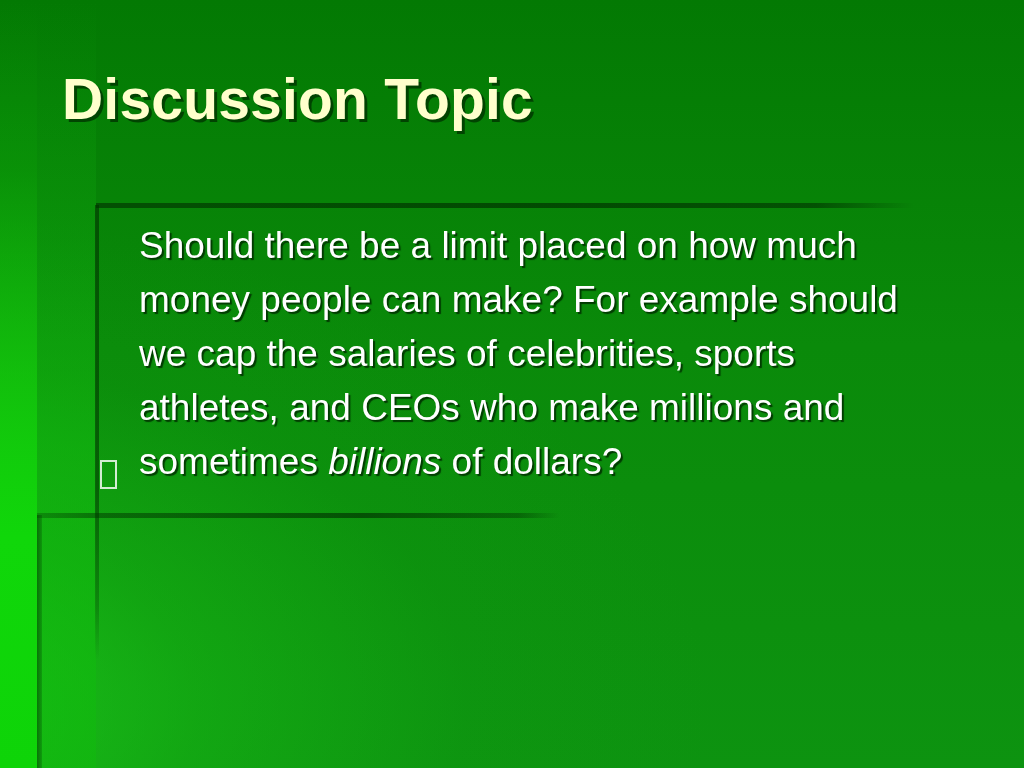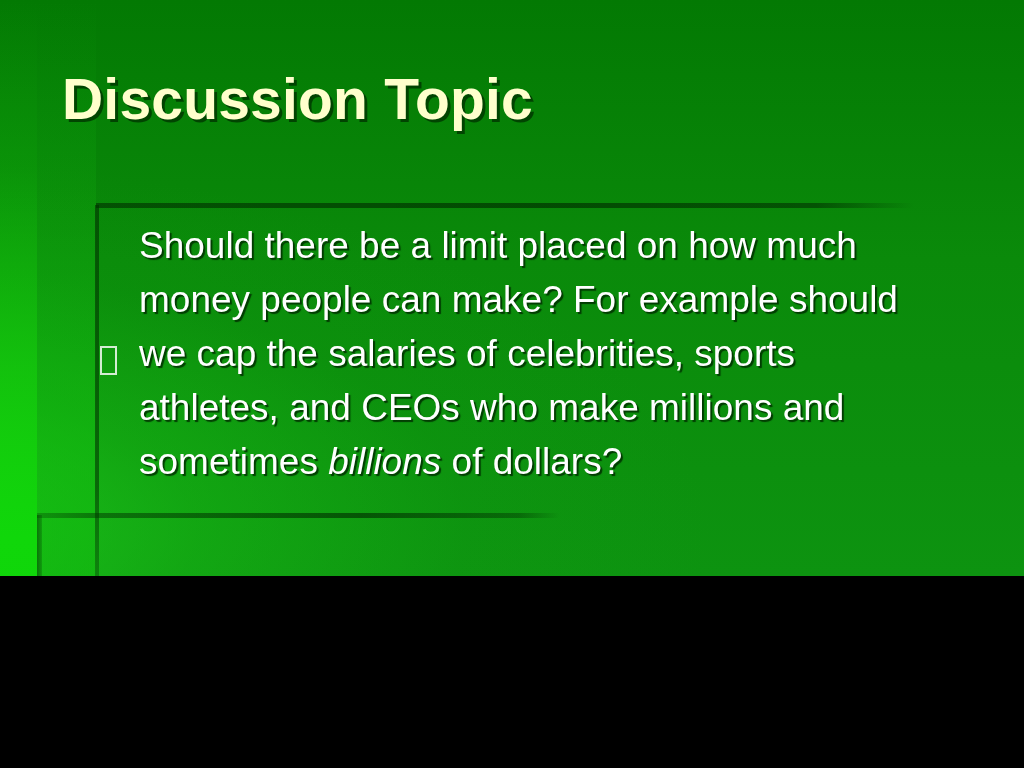--- a/index.html
+++ b/index.html
@@ -5,21 +5,21 @@
 <style>
   html, body {
     margin: 0;
     padding: 0;
     background: #000;
   }
 
   #slide {
     position: relative;
     width: 1024px;
-    height: 576px;
+    height: 768px;
     overflow: hidden;
     background: #be185d;
     font-family: "Liberation Sans", sans-serif;
     -webkit-font-smoothing: antialiased;
   }
 
   
 
   
   .bg-base {
@@ -146,21 +146,21 @@
 
   .body-block {
     position: absolute;
     left: 100px;
     top: 219px;
     width: 840px;
   }
 
   .bullet-row {
     display: flex;
-    align-items: center;
+    align-items: flex-end;
   }
 
   .bullet-row + .bullet-row {
     margin-top: 18px;
   }
 
   
   .marker {
     flex: 0 0 auto;
     width: 17px;

